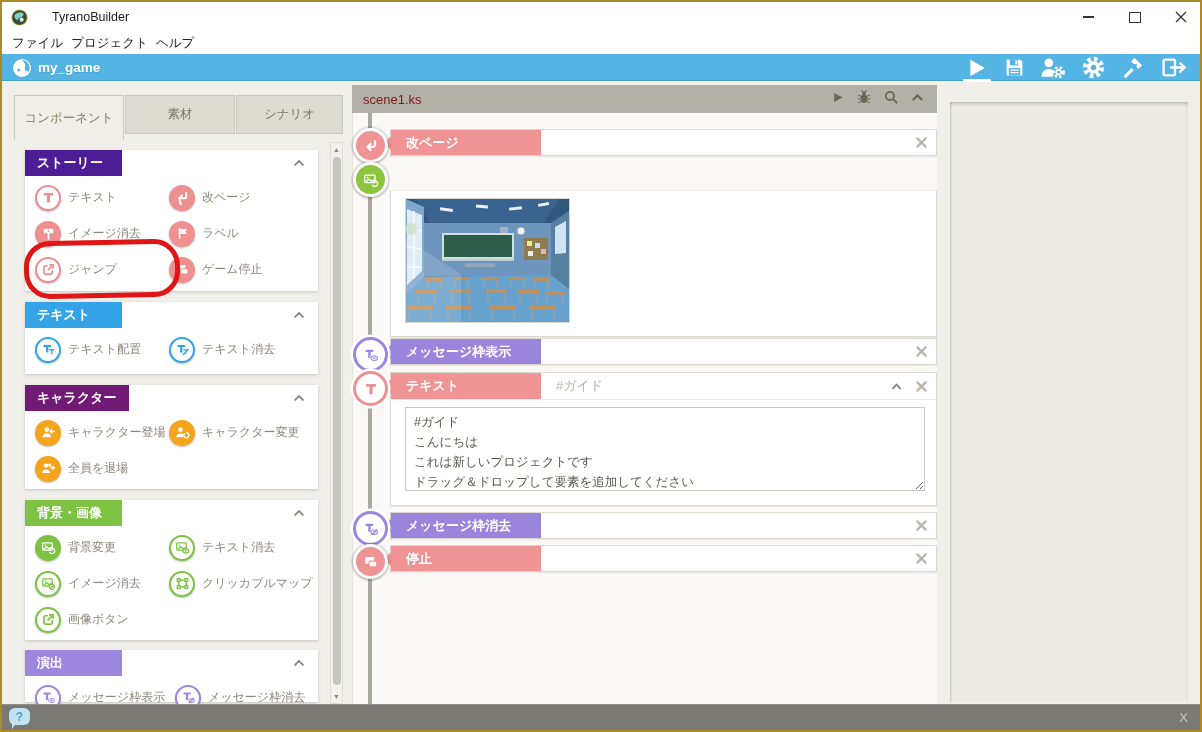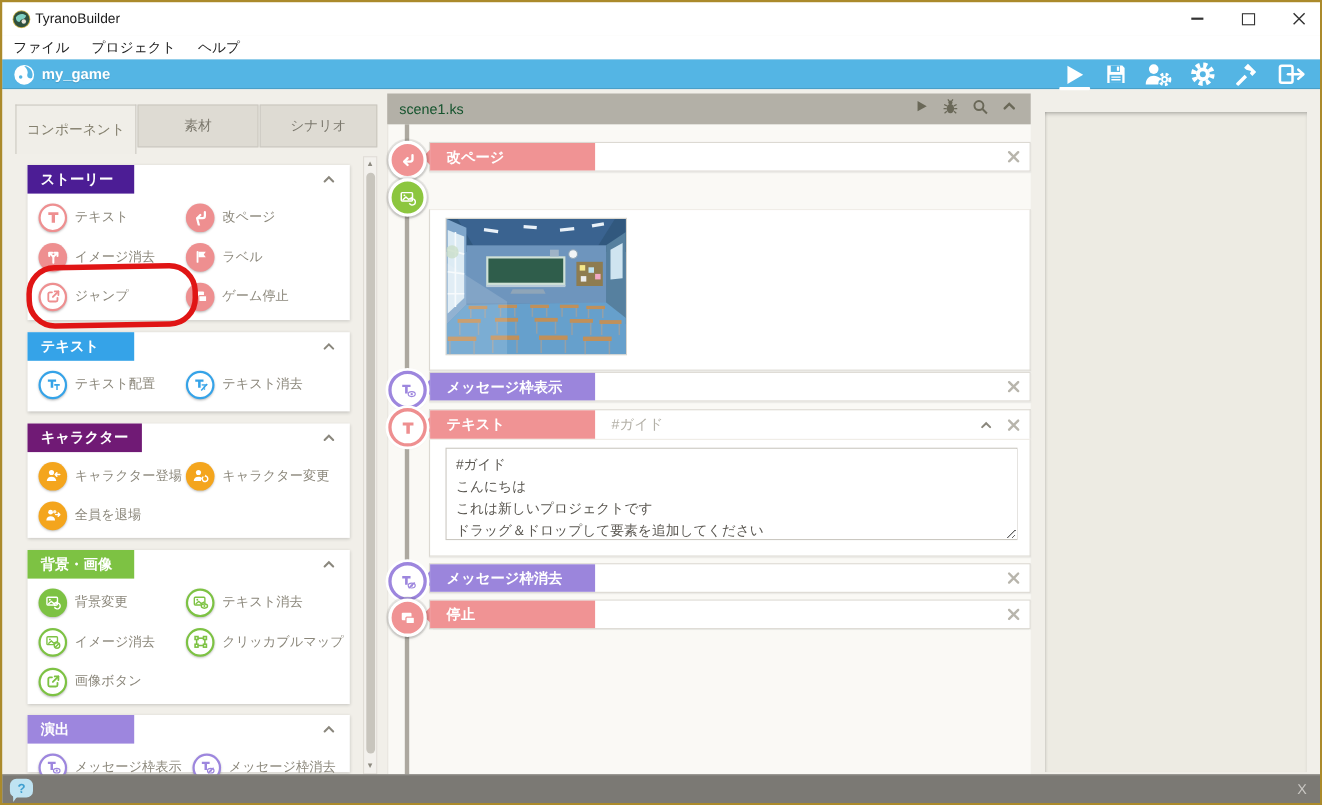--- a/index.html
+++ b/index.html
@@ -3,23 +3,23 @@
 <meta charset="utf-8">
 <style>
   html,body{margin:0;padding:0}
   body{font-family:"Liberation Sans","DejaVu Sans",sans-serif;background:#555}
   .window{position:relative;width:1202px;height:732px;overflow:hidden;background:#F1EFE9}
   .wborder{position:absolute;inset:0;border:2px solid #AB8A2B;pointer-events:none;z-index:100}
 
   
   .titlebar{position:absolute;left:2px;top:2px;right:2px;height:30px;background:#fff;display:flex;align-items:center}
   .titlebar .logo{margin-left:9px;display:flex}
-  .titlebar .ttl{margin-left:4px;font-size:12.5px;color:#1b1b1b}
+  .titlebar .ttl{margin-left:24px;font-size:12.5px;color:#1b1b1b}
   .wbtn{position:absolute;top:0;width:46px;height:30px;display:flex;align-items:center;justify-content:center}
-  .menubar{position:absolute;left:2px;top:32px;right:2px;height:22px;background:#fff;display:flex;align-items:center;gap:20px;padding-left:10px;font-size:12.5px;color:#222}
+  .menubar{position:absolute;left:2px;top:32px;right:2px;height:22px;background:#fff;display:flex;align-items:center;gap:8px;padding-left:10px;font-size:12.5px;color:#222}
   .menubar span{cursor:default}
 
   
   .bluebar{position:absolute;left:2px;top:54px;right:2px;height:27px;background:#54B5E4;display:flex;align-items:center;box-shadow:inset 0 -1px 0 rgba(0,0,0,.12)}
   .bluebar .pname{color:#fff;font-size:13.5px;font-weight:bold;margin-left:6px;text-shadow:0 1px 1px rgba(0,0,0,.15)}
   .tbicons{margin-left:auto;display:flex;align-items:center;gap:15px;padding-right:12px}
   .tbico{position:relative;display:flex;align-items:center;justify-content:center}
   .tbico .sel{position:absolute;left:-2px;right:-2px;bottom:-3px;height:3px;background:#fff;border-radius:1px}
 
   
@@ -39,21 +39,21 @@
   .cir.o{background:#fff;border:2.5px solid currentColor}
   .pk{color:#EE8F90}.bl{color:#35A3E8}.or{color:#F4A51D}.gr{color:#7DC243}.pu{color:#9D86DE}
   .cir.f.pk{background:#EE8F90}.cir.f.or{background:#F4A51D}.cir.f.gr{background:#7DC243}
   .sbar{position:absolute;left:330px;top:142px;width:13px;height:562px;background:#F3F1ED;border:1px solid #E0DDD6;box-sizing:border-box}
   .sthumb{position:absolute;left:1.5px;top:14px;width:8px;height:528px;background:#C8C5BD;border-radius:4px}
   .sarr{position:absolute;left:0;width:11px;text-align:center;font-size:7px;color:#8D8A80}
   .redmark{position:absolute;left:24px;top:240px;width:146px;height:48px;border:5px solid #E01515;border-radius:26px;transform:rotate(-1deg);z-index:60;pointer-events:none}
 
   
   .scenehead{position:absolute;left:352px;top:85px;width:585px;height:28px;background:#B3B0A7;display:flex;align-items:center;box-sizing:border-box}
-  .scenehead .fn{color:#14532d;font-size:13px;margin-left:11px}
+  .scenehead .fn{color:#7f1d1d;font-size:13px;margin-left:11px}
   .shicons{margin-left:auto;display:flex;align-items:center;gap:11px;padding-right:12px}
   .scenebody{position:absolute;left:352px;top:113px;width:585px;height:591px;background:#FAF9F5;border-left:1px solid #E6E3DC;box-sizing:border-box}
   .tline{position:absolute;left:368px;top:113px;width:4px;height:591px;background:#ACA89F}
   .tcir{position:absolute;width:29px;height:29px;border-radius:50%;border:3px solid #fff;box-sizing:content-box;display:flex;align-items:center;justify-content:center;z-index:5;box-shadow:0 0 0 2px rgba(0,0,0,.07),0 1px 3px rgba(0,0,0,.25)}
   .tcir.f{color:#fff}
   .tcir.o{background:#fff;border:3px solid currentColor;width:29px;height:29px;box-shadow:0 0 0 2.5px #fff,0 1px 3px rgba(0,0,0,.2)}
   .tcir.f.pk{background:#F09394}.tcir.f.gr{background:#8CC63F}
   .trow{position:absolute;left:390px;width:547px;height:27px;background:#fff;border:1px solid #DCD9D2;box-sizing:border-box;display:flex;align-items:center;box-shadow:0 1px 1px rgba(0,0,0,.07)}
   .tlabel{width:150px;height:100%;color:#fff;font-weight:bold;font-size:13px;display:flex;align-items:center;padding-left:15px;box-sizing:border-box;position:relative;flex:none;background:var(--c)}
   .tlabel::before{content:"";position:absolute;left:-7px;top:50%;transform:translateY(-50%);border:7px solid transparent;border-right:7px solid var(--c);border-left:none}

